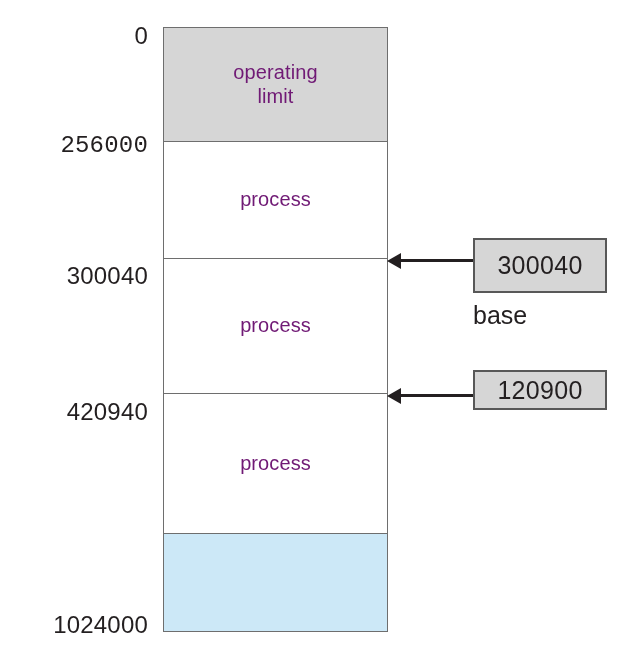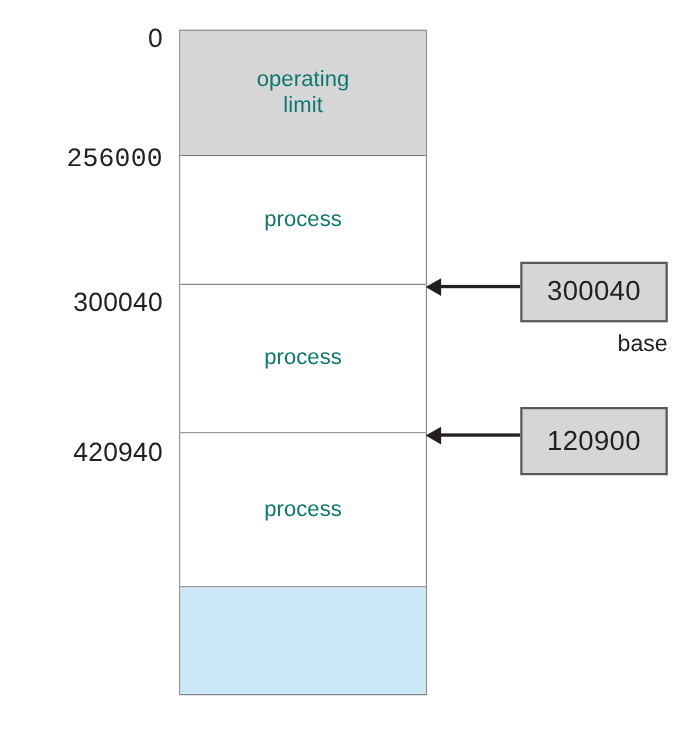--- a/index.html
+++ b/index.html
@@ -33,21 +33,21 @@
   }
 
   .mem-block {
     position: absolute;
     left: 0;
     width: 100%;
     box-sizing: border-box;
     display: flex;
     align-items: center;
     justify-content: center;
-    color: #0f766e;
+    color: #701a75;
     font-size: 20px;
     line-height: 1.18;
     text-align: center;
     letter-spacing: 0.1px;
   }
 
   .mem-block.os {
     top: 0;
     height: 114px;
     background: #d6d6d6;
@@ -109,29 +109,29 @@
     border: 2px solid #585858;
     display: flex;
     align-items: center;
     justify-content: center;
     color: #231f20;
     font-size: 25px;
     letter-spacing: 0.3px;
   }
   .callout-caption {
     position: absolute;
-    text-align: right;
+    text-align: left;
     color: #231f20;
-    font-size: 21px;
+    font-size: 25px;
     white-space: nowrap;
   }
 
   #base-box   { left: 473px; top: 238px; width: 134px; height: 55px; }
   #base-cap   { left: 473px; top: 301px; width: 134px; }
-  #limit-box  { left: 473px; top: 370px; width: 134px; height: 62px; }
+  #limit-box  { left: 473px; top: 370px; width: 134px; height: 40px; }
   #limit-cap  { left: 473px; top: 431px; width: 134px; }
 
   
   .arrow-line {
     position: absolute;
     height: 3px;
     background: #231f20;
   }
   .arrow-head {
     position: absolute;
@@ -149,20 +149,21 @@
 </head>
 <body>
 
 <div id="diagram">
 
   <div class="addr-col">
     <div class="addr-label" style="top:24px;">0</div>
     <div class="addr-label" style="top:134px;font-family:Liberation Mono, monospace;">256000</div>
     <div class="addr-label" style="top:264px;">300040</div>
     <div class="addr-label" style="top:400px;">420940</div>
+    <div class="addr-label" style="top:613px;">1024000</div>
   </div>
 
   <div class="mem-column">
 
     <div class="mem-block os">
       <span><span>operating</span><br><span>limit</span></span>
     </div>
 
     <div class="mem-block proc1">
       <span>process</span>

